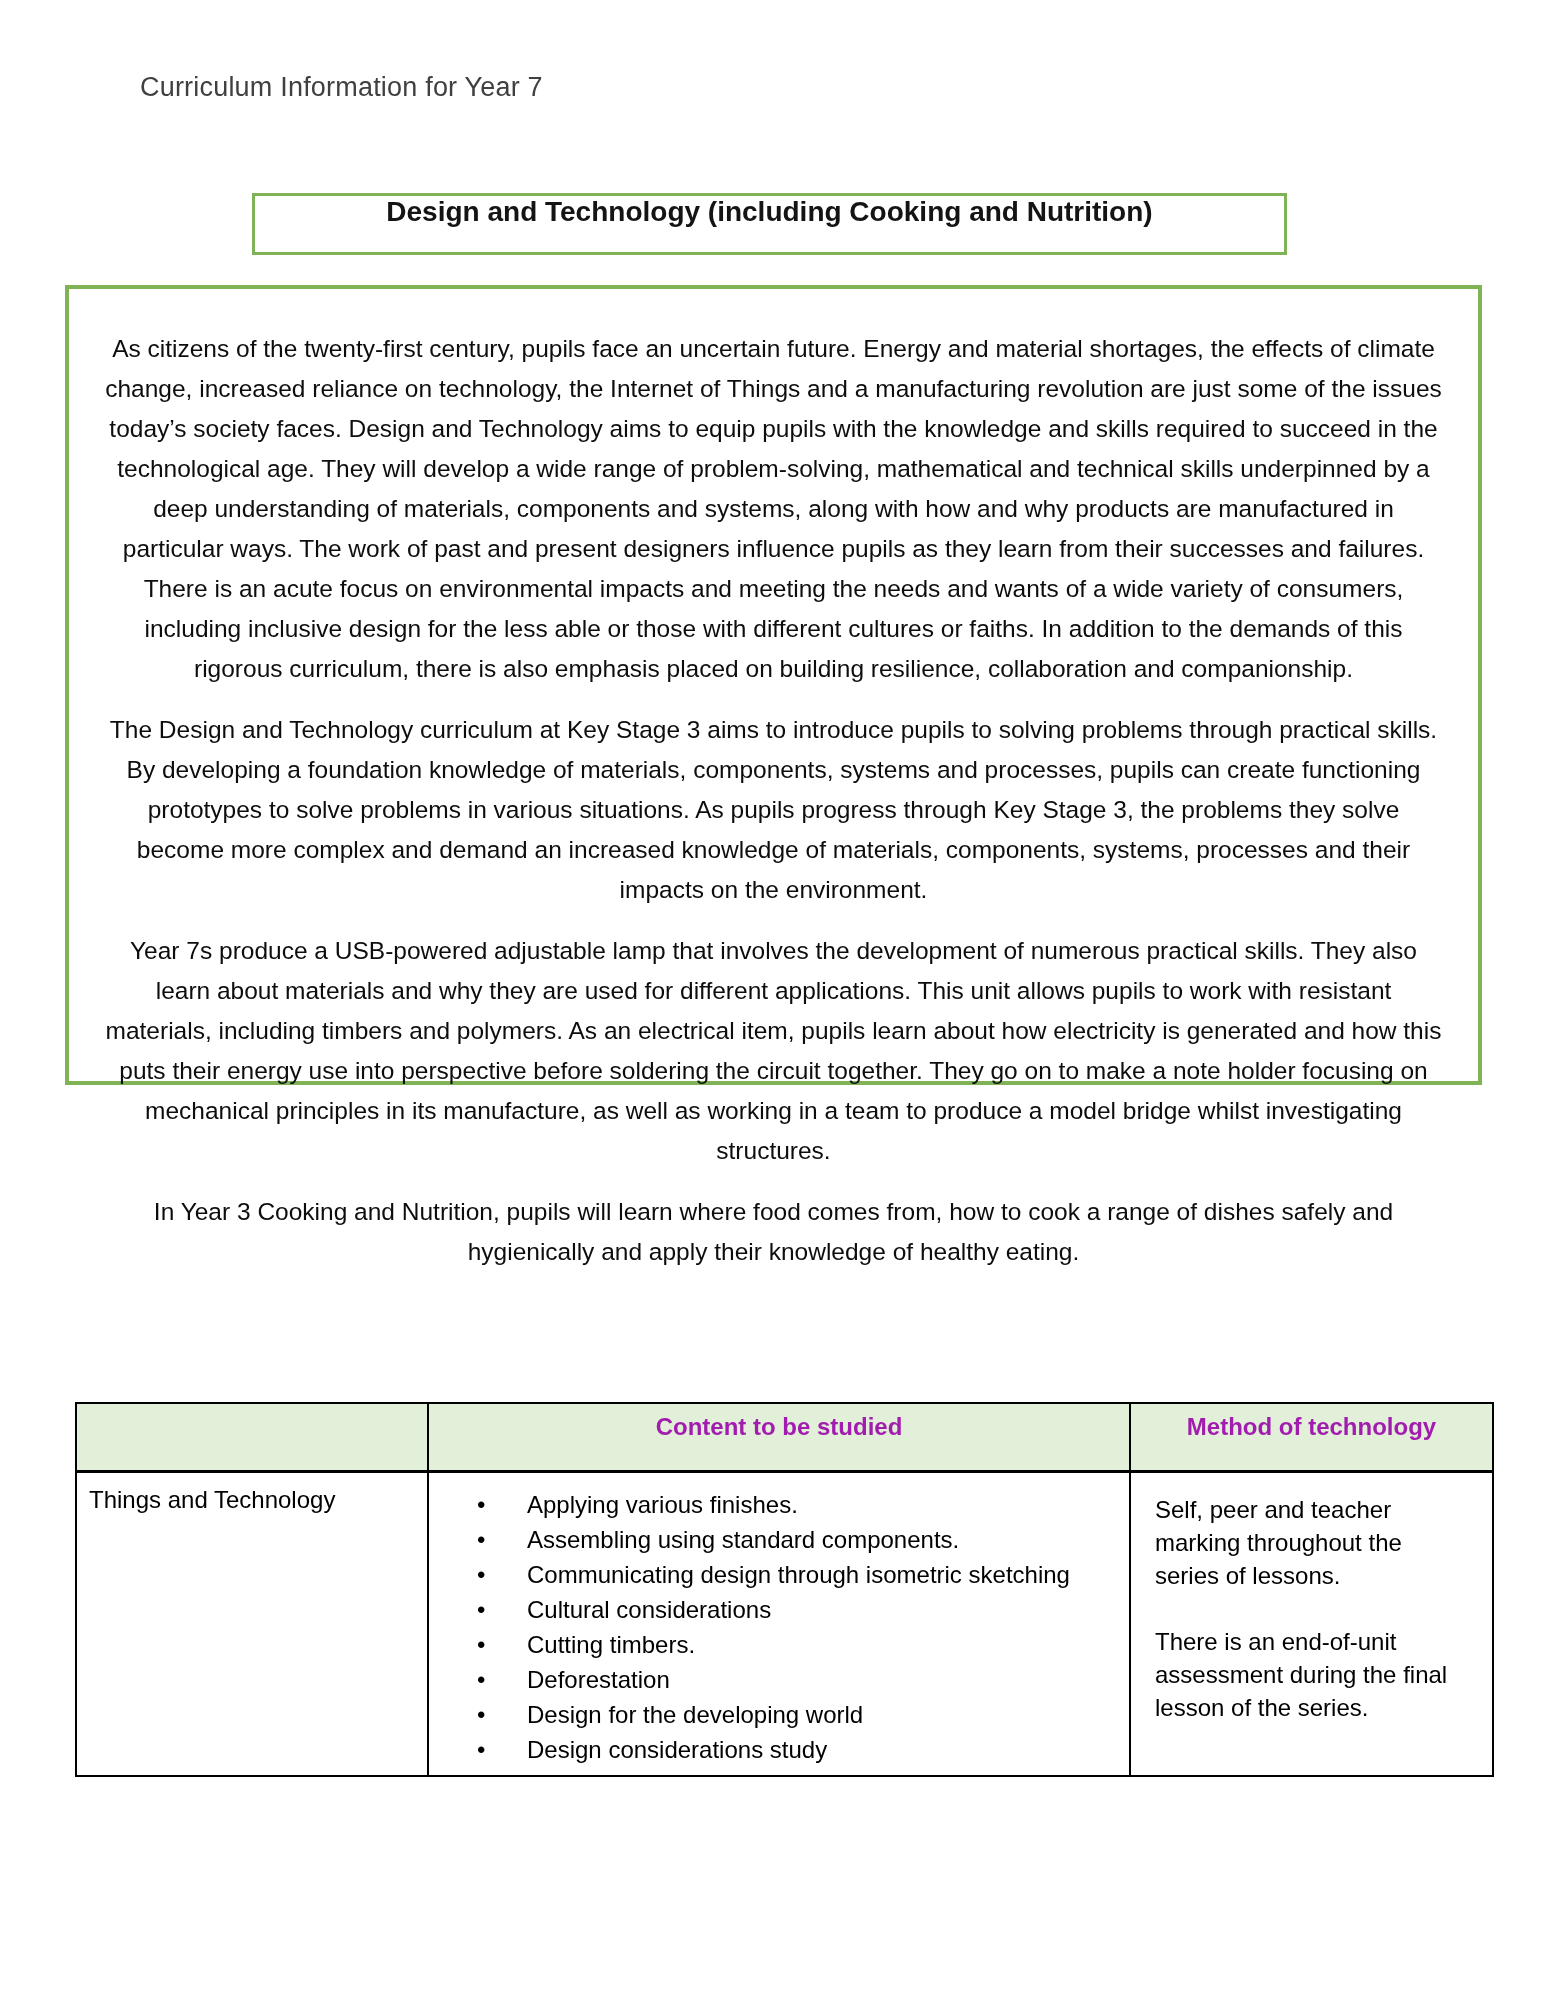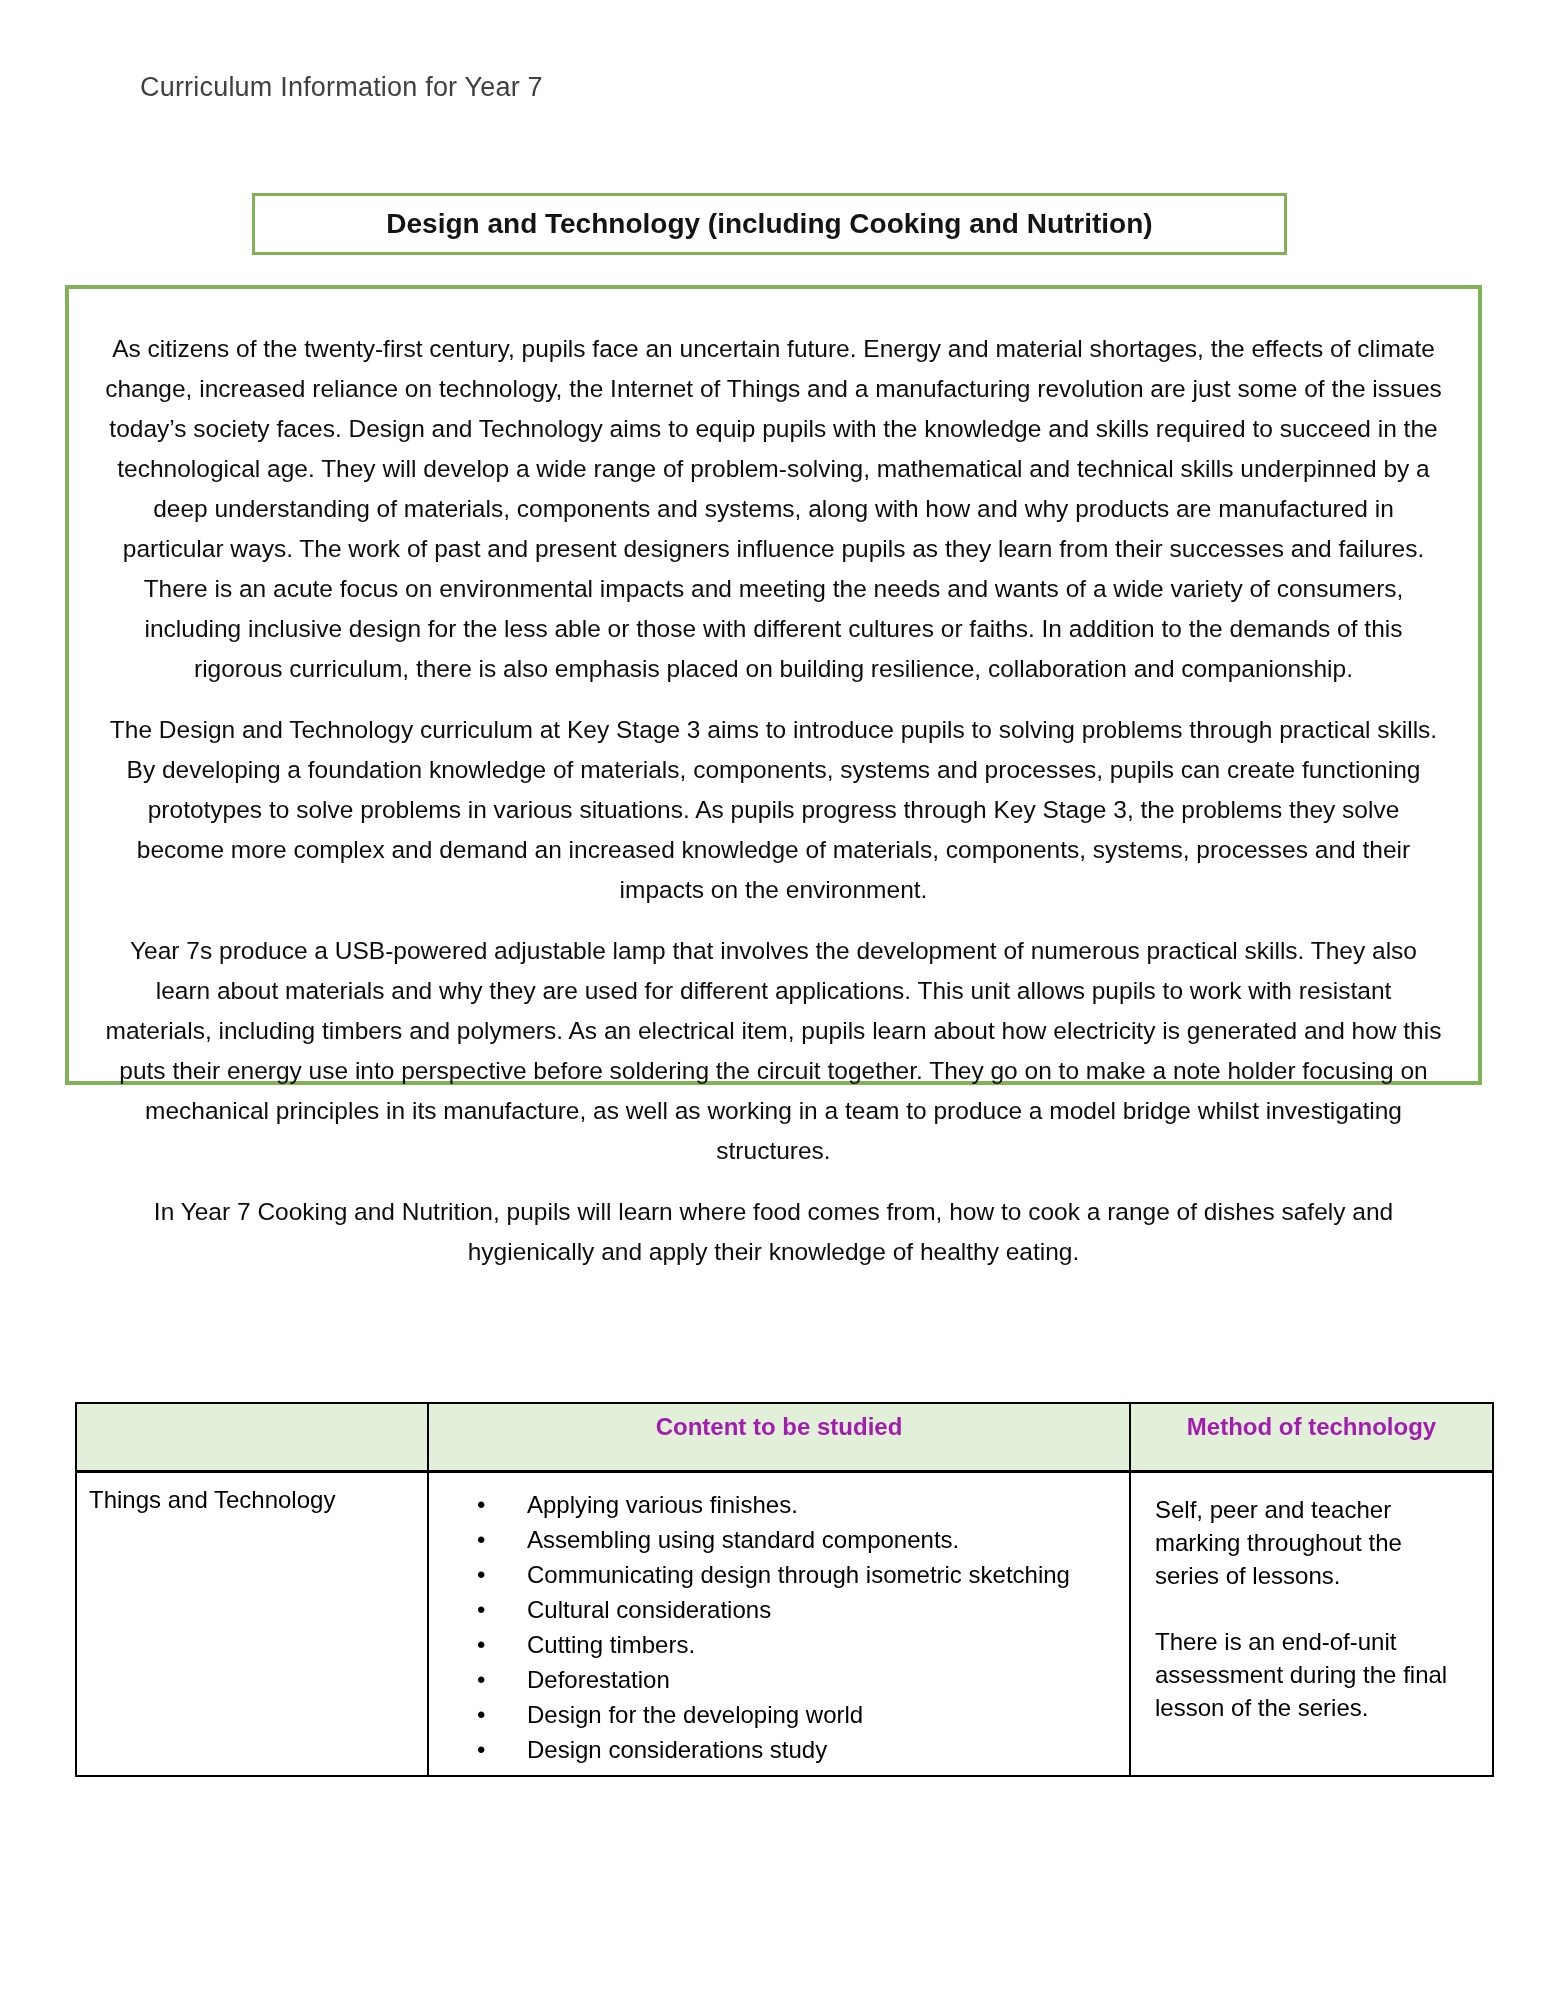--- a/index.html
+++ b/index.html
@@ -14,21 +14,21 @@
   .page-title {
     position:absolute; left:140px; top:72px;
     font-size:27px; color:#404040; letter-spacing:0.2px;
   }
 
   .subject-box {
     position:absolute; left:252px; top:193px;
     width:1035px; height:62px;
     border:3px solid var(--box-border-green, #7FB356);
     box-sizing:border-box;
-    display:flex; align-items:center; justify-content:center;
+    display:flex; align-items:flex-start; justify-content:center;
   }
   .subject-box .subject-title {
     font-weight:bold; font-size:28px; color:#141414;
   }
 
   .overview-box {
     position:absolute; left:65px; top:285px;
     width:1417px; height:800px;
     border:4px solid var(--box-border-green, #7FB356);
     box-sizing:border-box;
@@ -83,21 +83,21 @@
 <div class="page-title">Curriculum Information for Year 7</div>
 
 <div class="subject-box">
   <span class="subject-title">Design and Technology (including Cooking and Nutrition)</span>
 </div>
 
 <div class="overview-box">
   <p>As citizens of the twenty-first century, pupils face an uncertain future. Energy and material shortages, the effects of climate change, increased reliance on technology, the Internet of Things and a manufacturing revolution are just some of the issues today’s society faces. Design and Technology aims to equip pupils with the knowledge and skills required to succeed in the technological age. They will develop a wide range of problem-solving, mathematical and technical skills underpinned by a deep understanding of materials, components and systems, along with how and why products are manufactured in particular ways. The work of past and present designers influence pupils as they learn from their successes and failures. There is an acute focus on environmental impacts and meeting the needs and wants of a wide variety of consumers, including inclusive design for the less able or those with different cultures or faiths. In addition to the demands of this rigorous curriculum, there is also emphasis placed on building resilience, collaboration and companionship.</p>
   <p>The Design and Technology curriculum at Key Stage 3 aims to introduce pupils to solving problems through practical skills. By developing a foundation knowledge of materials, components, systems and processes, pupils can create functioning prototypes to solve problems in various situations. As pupils progress through Key Stage 3, the problems they solve become more complex and demand an increased knowledge of materials, components, systems, processes and their impacts on the environment.</p>
   <p>Year 7s produce a USB-powered adjustable lamp that involves the development of numerous practical skills. They also learn about materials and why they are used for different applications. This unit allows pupils to work with resistant materials, including timbers and polymers. As an electrical item, pupils learn about how electricity is generated and how this puts their energy use into perspective before soldering the circuit together. They go on to make a note holder focusing on mechanical principles in its manufacture, as well as working in a team to produce a model bridge whilst investigating structures.</p>
-  <p>In Year 7 Cooking and Nutrition, pupils will learn where food comes from, how to cook a range of dishes safely and hygienically and apply their knowledge of healthy eating.</p>
+  <p>In Year 3 Cooking and Nutrition, pupils will learn where food comes from, how to cook a range of dishes safely and hygienically and apply their knowledge of healthy eating.</p>
 </div>
 
 <table class="curriculum-table">
   <colgroup>
     <col style="width:352px">
     <col style="width:702px">
     <col style="width:363px">
   </colgroup>
   <thead>
     <tr>

